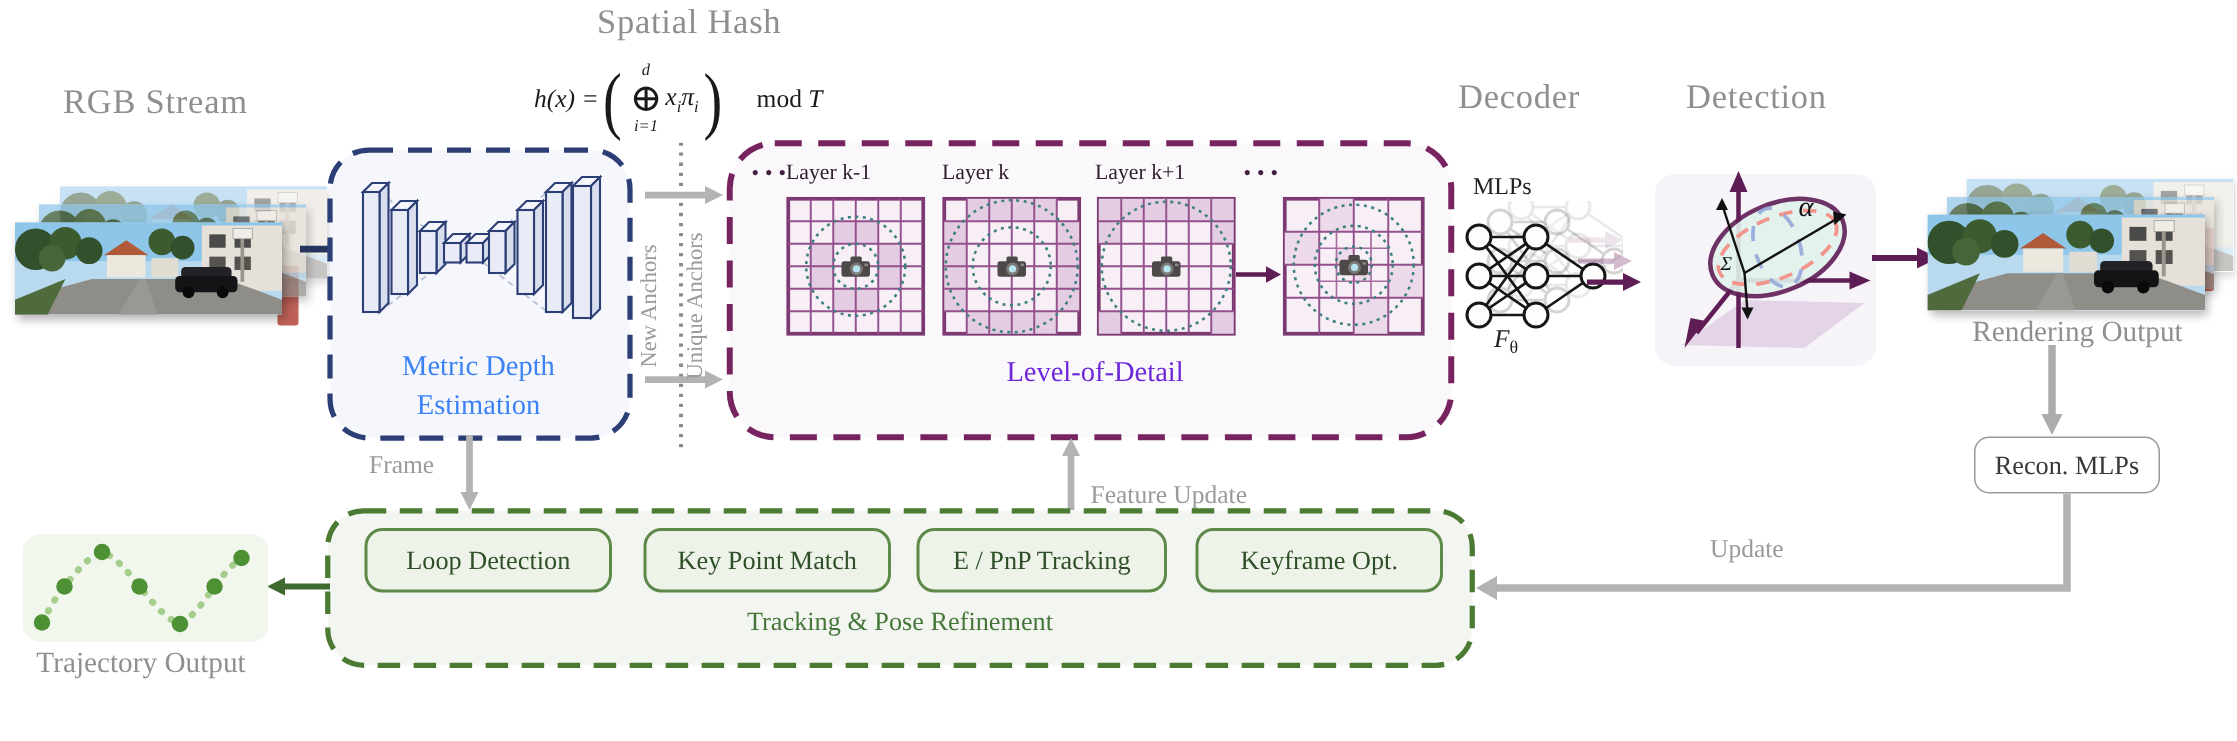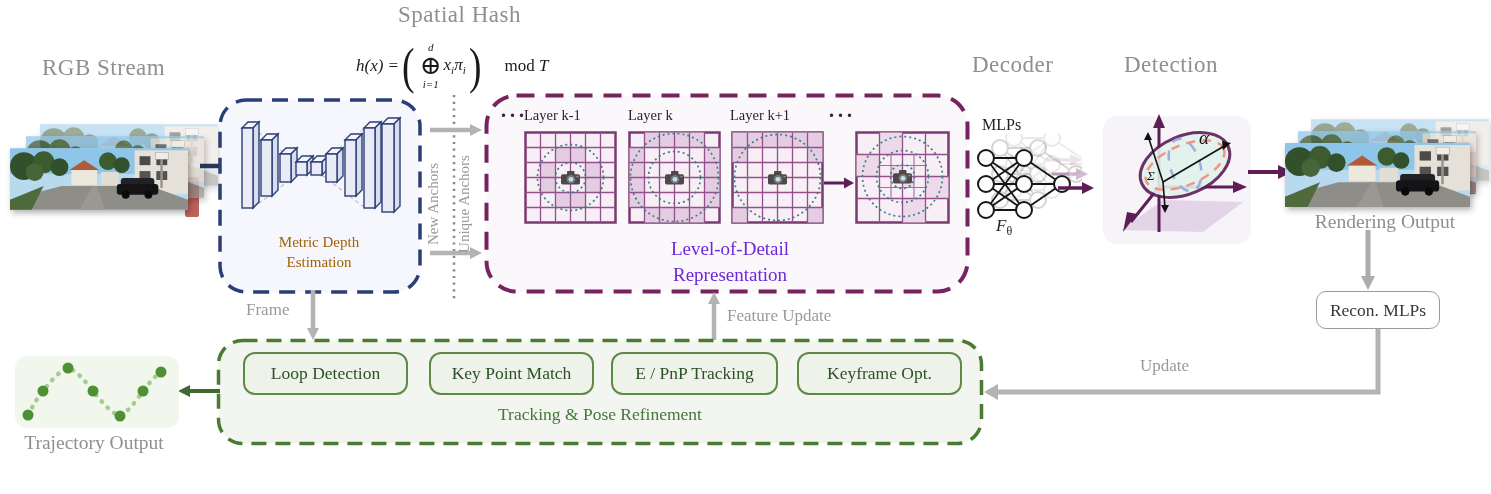--- a/index.html
+++ b/index.html
@@ -3,21 +3,21 @@
 <meta charset="utf-8">
 <style>
   html,body{margin:0;padding:0;background:#ffffff;}
   #canvas{position:relative;width:1491px;height:494px;background:#ffffff;overflow:hidden;
           font-family:"Liberation Serif","DejaVu Serif",serif;}
   .abs{position:absolute;}
   .glabel{color:#8f8f8f;font-size:23px;letter-spacing:.5px;}
   .mlabel{color:#8f8f8f;font-size:19.5px;}
   .elabel{color:#9a9a9a;font-size:17px;}
   .vlabel{color:#9a9a9a;font-size:15px;text-align:center;transform:rotate(-90deg);width:140px;height:20px;line-height:20px;}
-  .navy-title{color:#a16207;font-size:15px;text-align:center;line-height:1.35;}
+  .navy-title{color:#3b82f6;font-size:19px;text-align:center;line-height:1.35;}
   .purple-title{color:#6d28d9;font-size:19px;text-align:center;line-height:1.35;}
   .layer-label{color:#2e1b2c;font-size:14.5px;}
   .ellipsis{color:#43203f;font-size:21px;font-weight:bold;letter-spacing:2px;}
   .track-btn{position:absolute;top:352px;height:39px;background:#eef3ea;border:2.5px solid #5e8a49;
              border-radius:12px;text-align:center;line-height:39px;font-size:17.5px;color:#2f4f28;}
   .track-title{color:#45763a;font-size:17.5px;text-align:center;}
   .recon-box{position:absolute;left:1316px;top:291px;width:122px;height:36px;background:#ffffff;
              border:1.6px solid #9a9a9a;border-radius:10px;text-align:center;line-height:36px;
              font-size:17.5px;color:#383838;}
   .img-stack-item{position:absolute;box-shadow:2px 3px 6px rgba(0,0,0,.30);line-height:0;}
@@ -277,33 +277,32 @@
     <path d="M24.5,1.5V91.5 M47.5,1.5V91.5 M70.5,1.5V91.5 M1.5,23.5H93.5 M1.5,45.5H93.5 M1.5,67.5H93.5" stroke="#93508c" stroke-width="1.3"></path>
     <path d="M36,23.5V67.5 M59,23.5V67.5 M24.5,34.5H70.5 M24.5,56.5H70.5" stroke="#a66b9f" stroke-width="1.1"></path>
     <circle cx="47.5" cy="45.5" r="12" fill="none" stroke="#3e8080" stroke-width="1.7" stroke-dasharray="2 3"></circle>
     <circle cx="47.5" cy="45.5" r="26" fill="none" stroke="#3e8080" stroke-width="1.7" stroke-dasharray="2 3"></circle>
     <circle cx="47.5" cy="45.5" r="40" fill="none" stroke="#3e8080" stroke-width="1.7" stroke-dasharray="2 3"></circle>
     <use href="#cam" x="37" y="38"></use>
   </svg>
 
   <div class="abs purple-title" style="left:600px;top:236px;width:260px">
     <span style="display:block">Level-of-Detail</span>
-    <span style="display:block">Representation</span>
   </div>
 
   <svg class="abs" style="left:305px;top:290px" width="16" height="52">
     <line x1="8" y1="0" x2="8" y2="38" stroke="#b3b3b3" stroke-width="4.5"></line>
       <polygon points="2,38 14,38 8,50" fill="#b3b3b3"></polygon>
   </svg>
   <div class="abs elabel" style="left:246px;top:300px">Frame</div>
   <svg class="abs" style="left:706px;top:290px" width="16" height="52">
     <line x1="8" y1="50" x2="8" y2="14" stroke="#b3b3b3" stroke-width="4.5"></line>
       <polygon points="2,14 14,14 8,2" fill="#b3b3b3"></polygon>
   </svg>
-  <div class="abs elabel" style="left:727px;top:306px">Feature Update</div>
+  <div class="abs elabel" style="left:727px;top:320px">Feature Update</div>
 
   <div class="abs" style="left:982px;top:116px;font-size:16px;color:#222222">MLPs</div>
   <svg class="abs" style="left:972px;top:134px" width="110" height="98" viewBox="0 0 110 98">
     <g opacity="0.09" transform="translate(28,-20)">
       <g stroke="#161616" stroke-width="1.8">
           <line x1="14" y1="24" x2="52" y2="24"></line>
           <line x1="14" y1="24" x2="52" y2="50"></line>
           <line x1="14" y1="24" x2="52" y2="76"></line>
           <line x1="14" y1="50" x2="52" y2="24"></line>
           <line x1="14" y1="50" x2="52" y2="50"></line>

